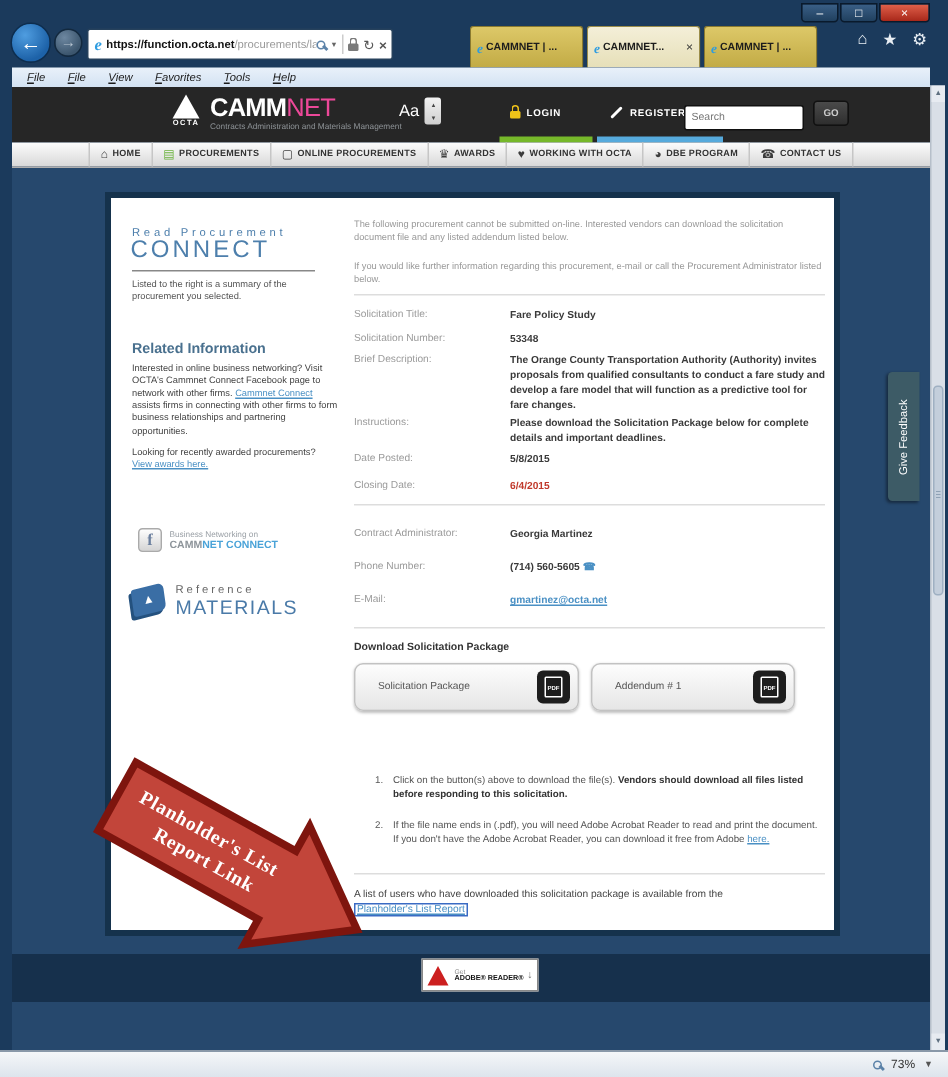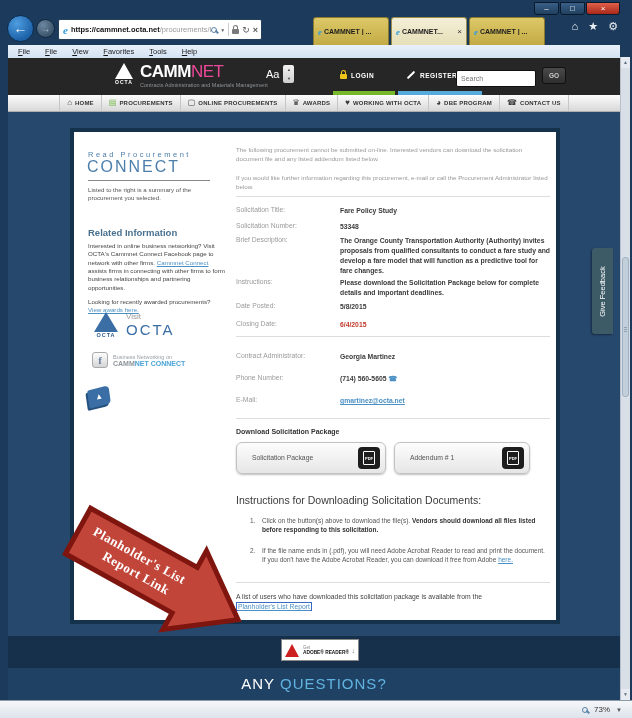--- a/index.html
+++ b/index.html
@@ -37,21 +37,21 @@
   .tab { width:76px; height:28px; margin-right:2px; border:1px solid #8a7a30; border-bottom:none; border-radius:3px 3px 0 0;
          background:linear-gradient(#ddc868,#c2ab45); display:flex; align-items:center; padding:0 4px; }
   .tab.active { background:linear-gradient(#f4efd8,#e6dfb8); border-color:#9b8d4a; }
   .tab .ie-e { font-size:9px; margin:0 2px 0 0; }
   .tab-label { font-size:7px; font-weight:bold; color:#1c1c1c; white-space:nowrap; overflow:hidden; flex:1; }
   .tab-close { font-size:8px; color:#333; margin-left:2px; }
   .chromeicons { position:absolute; right:14px; top:6px; display:flex; gap:10px; color:#e8eef4; font-size:11px; }
 
   .menubar { position:absolute; left:8px; right:12px; top:45px; height:13px; background:linear-gradient(#e9f1fa,#d3e2f2);
              display:flex; align-items:center; padding-left:10px; gap:15px; }
-  .mi { display:inline-block; font-size:7.5px; color:#1a1a1a; }
+  .mi { display:inline-block; font-size:7.5px; color:#1a1a1a;font-style:italic; }
   .mi::first-letter { text-decoration:underline; }
 
   
   .siteheader { position:absolute; left:8px; right:12px; top:58px; height:37px; background:#262626; }
   .octalogo { position:absolute; left:104px; top:5px; width:24px; text-align:center; }
   .octalogo .tri { width:0; height:0; border-left:9px solid transparent; border-right:9px solid transparent;
                    border-bottom:16px solid #fff; margin:0 auto; }
   .octalogo .t { font-size:5px; font-weight:bold; color:#fff; letter-spacing:1px; }
   .brand { position:absolute; left:132px; top:4px; }
   .brand .b1 { font-size:17px; font-weight:bold; color:#fff; letter-spacing:-.5px; }
@@ -190,21 +190,21 @@
   <div class="winbtn">–</div>
   <div class="winbtn">□</div>
   <div class="winbtn close">×</div>
 </div>
 
 <div class="toolbar">
   <div class="backbtn">←</div>
   <div class="fwdbtn">→</div>
   <div class="urlbar">
     <span class="ie-e">e</span>
-    <span class="url-host">https://cammnet.octa.net</span>
+    <span class="url-host">https://function.octa.net</span>
     <span class="url-path">/procurements/landing</span>
     <span class="urlicons">
       <span class="mag"></span>
       <span class="caret">▼</span>
       <span class="vdiv"></span>
       <span class="lockico"></span>
       <span class="refresh">↻</span>
       <span class="stopx">×</span>
     </span>
   </div>
@@ -301,39 +301,33 @@
 <div class="page">
   <div class="card">
 
     <div class="read">Read Procurement</div>
     <div class="summary">CONNECT</div>
     <div class="lrule"></div>
     <div class="sdesc">Listed to the right is a summary of the procurement you selected.</div>
     <div class="relh">Related Information</div>
     <div class="relp"><span>Interested in online business networking? Visit OCTA's Cammnet Connect Facebook page to network with other firms. </span><a class="blu" href="#">Cammnet Connect</a><span> assists firms in connecting with other firms to form business relationships and partnering opportunities.</span></div>
     <div class="awp"><span>Looking for recently awarded procurements?</span><br><a class="blu" href="#">View awards here.</a></div>
-    <div class="vocta">
-      <div class="vtri-w">
-          <div class="vtri"></div>
-          <div class="vocta-s">OCTA</div>
-        </div>
-      <div class="vtxt">
-          <div class="visit">Visit</div>
-          <div class="voctabig">OCTA</div>
-        </div>
-    </div>
     <div class="fbrow">
       <div class="fbico">f</div>
       <div class="fbtxt">
         <div class="fb1">Business Networking on</div>
         <div class="fb2"><span class="g">CAMM</span><span class="bl">NET CONNECT</span></div>
       </div>
     </div>
     <div class="refrow">
       <div class="book">▲</div>
+      <div class="reftxt">
+        <div class="ref1">Reference</div>
+        <div class="ref2">MATERIALS</div>
+      </div>
     </div>
 
     <div class="intro i1">The following procurement cannot be submitted on-line. Interested vendors can download the solicitation document file and any listed addendum listed below.</div>
     <div class="intro i2">If you would like further information regarding this procurement, e-mail or call the Procurement Administrator listed below.</div>
     <hr class="rhr" style="top:64px">
 
     <div class="frow" style="top:74px">
         <div class="flabel">Solicitation Title:</div>
         <div class="fvalue">Fare Policy Study</div>
       </div>
@@ -382,21 +376,20 @@
           </span>
       </div>
       <div class="dlbtn b2">
         <span class="dlbl">Addendum # 1</span>
         <span class="pdfbox">
             <span class="pdfpage">PDF</span>
           </span>
       </div>
     </div>
 
-    <div class="instrh">Instructions for Downloading Solicitation Documents:</div>
     <div class="step s1">
       <span class="snum">1.</span>
       <span><span>Click on the button(s) above to download the file(s). </span><b>Vendors should download all files listed before responding to this solicitation.</b></span>
     </div>
     <div class="step s2">
       <span class="snum">2.</span>
       <span><span>If the file name ends in (.pdf), you will need Adobe Acrobat Reader to read and print the document. If you don't have the Adobe Acrobat Reader, you can download it free from Adobe </span><a class="blu" href="#">here.</a></span>
     </div>
     <hr class="rhr" style="top:450px">
 
@@ -421,23 +414,20 @@
   <div class="footdark">
     <div class="adobadge">
       <span class="adoA"></span>
       <span class="adot">
         <div class="adog">Get</div>
         <div class="adon">ADOBE® READER®</div>
       </span>
       <span class="adodl">↓</span>
     </div>
   </div>
-  <div class="qband">
-    <span class="q1">ANY </span><span class="q2">QUESTIONS?</span>
-  </div>
 </div>
 
 <div class="scrollbar">
   <div class="sb-arrow">▲</div>
   <div class="sb-thumb">
       <div class="sb-grip"></div>
     </div>
   <div class="sb-arrow sb-down">▼</div>
 </div>
 

